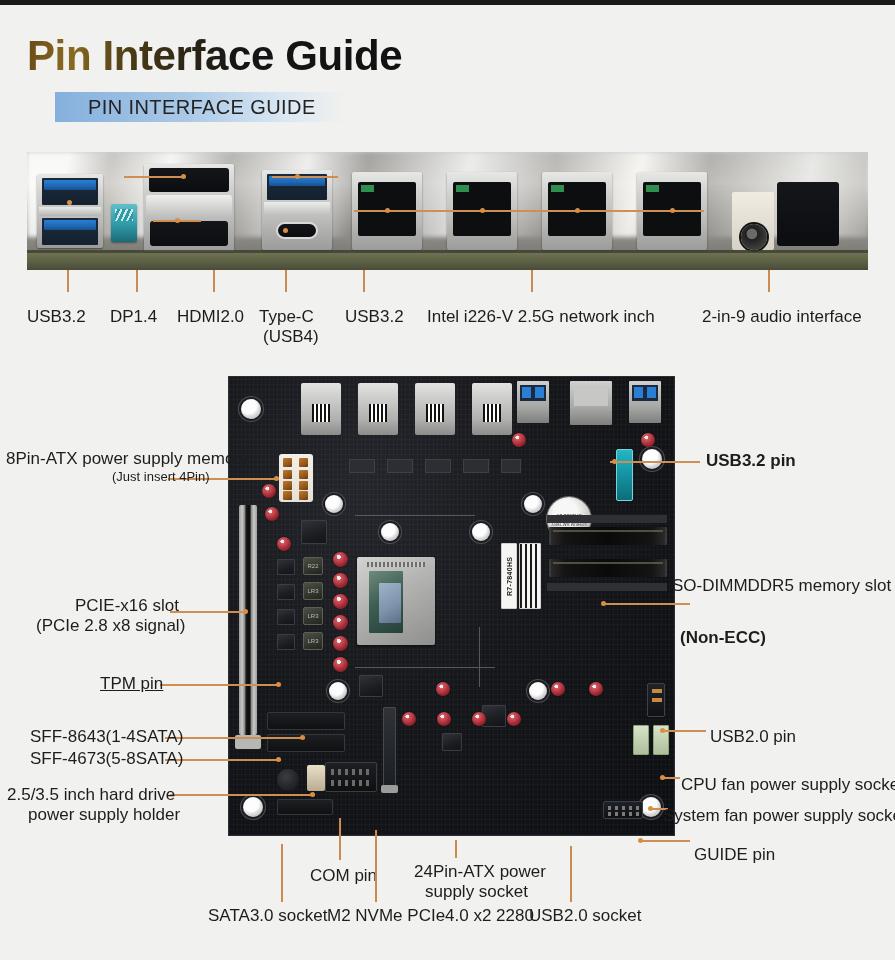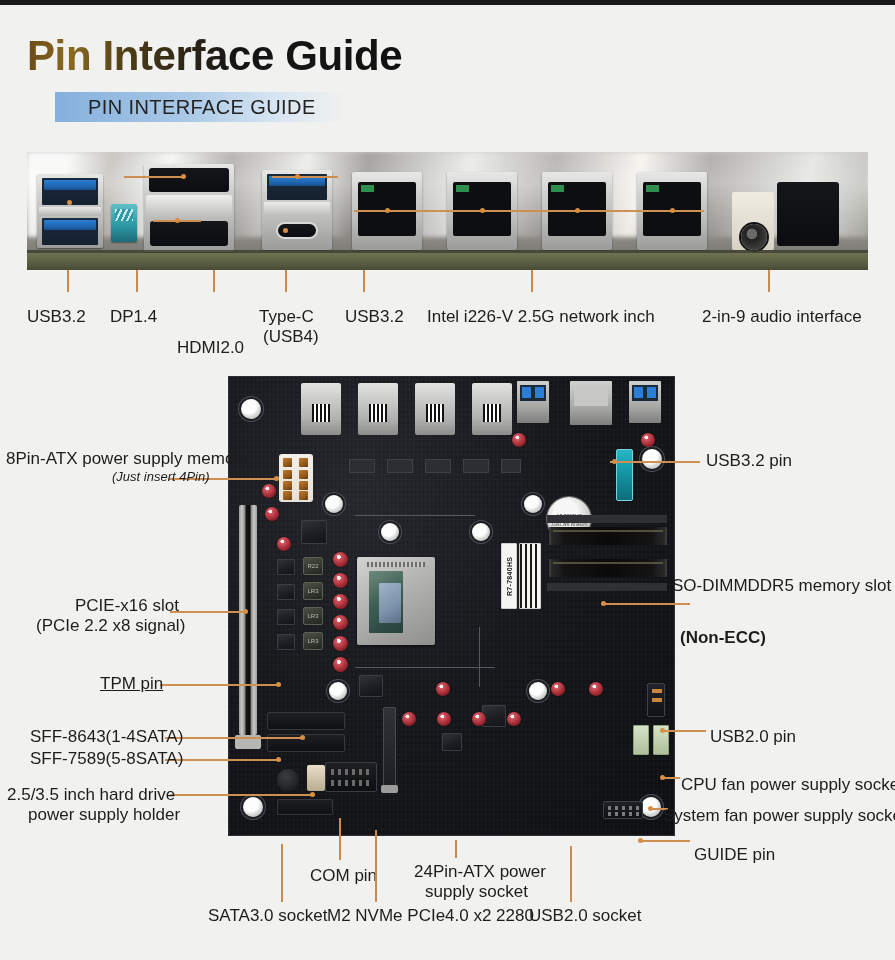--- a/index.html
+++ b/index.html
@@ -208,21 +208,21 @@
 <div class="lead-v" style="left:67px;top:270px;height:22px;"></div>
 <div class="lead-v" style="left:136px;top:270px;height:22px;"></div>
 <div class="lead-v" style="left:213px;top:270px;height:22px;"></div>
 <div class="lead-v" style="left:285px;top:270px;height:22px;"></div>
 <div class="lead-v" style="left:363px;top:270px;height:22px;"></div>
 <div class="lead-v" style="left:531px;top:270px;height:22px;"></div>
 <div class="lead-v" style="left:768px;top:270px;height:22px;"></div>
 
 <div class="lbl" style="left:27px;top:307px;">USB3.2</div>
 <div class="lbl" style="left:110px;top:307px;">DP1.4</div>
-<div class="lbl" style="left:177px;top:307px;margin-top:31px;">HDMI2.0</div>
+<div class="lbl" style="left:177px;top:307px;">HDMI2.0</div>
 <div class="lbl" style="left:259px;top:307px;">Type-C</div>
 <div class="lbl" style="left:263px;top:327px;">(USB4)</div>
 <div class="lbl" style="left:345px;top:307px;">USB3.2</div>
 <div class="lbl" style="left:427px;top:307px;">Intel i226-V 2.5G network inch</div>
 <div class="lbl" style="left:702px;top:307px;">2-in-9 audio interface</div>
 
 <div class="mb">
   <div class="mb-noise"></div>
 
   <div class="c lanport" style="left:72px;top:6px;width:40px;height:52px;">
@@ -369,47 +369,47 @@
   </div>
 
   <div class="c" style="left:126px;top:138px;width:120px;height:1px;background:#55585e;"></div>
   <div class="c" style="left:126px;top:290px;width:140px;height:1px;background:#55585e;"></div>
   <div class="c" style="left:250px;top:250px;width:1px;height:60px;background:#55585e;"></div>
 </div>
 
 <div class="lead-h" style="left:168px;top:478px;width:110px;"></div>
 <div class="dot" style="left:274px;top:476px;"></div>
 <div class="lbl" style="left:6px;top:449px;">8Pin-ATX power supply memory</div>
-<div class="lbl small" style="left:112px;top:469px;font-style:italic;">(Just insert 4Pin)</div>
+<div class="lbl small" style="left:112px;top:469px;">(Just insert 4Pin)</div>
 
 <div class="lead-h" style="left:170px;top:611px;width:77px;"></div>
 <div class="dot" style="left:243px;top:609px;"></div>
 <div class="lbl" style="left:75px;top:596px;">PCIE-x16 slot</div>
-<div class="lbl" style="left:36px;top:616px;">(PCIe 2.2 x8 signal)</div>
+<div class="lbl" style="left:36px;top:616px;">(PCIe 2.8 x8 signal)</div>
 
 <div class="lead-h" style="left:160px;top:684px;width:120px;"></div>
 <div class="dot" style="left:276px;top:682px;"></div>
 <div class="lbl" style="left:100px;top:674px;text-decoration:underline;">TPM pin</div>
 
 <div class="lead-h" style="left:165px;top:737px;width:140px;"></div>
 <div class="dot" style="left:300px;top:735px;"></div>
 <div class="lbl" style="left:30px;top:727px;">SFF-8643(1-4SATA)</div>
 
 <div class="lead-h" style="left:165px;top:759px;width:116px;"></div>
 <div class="dot" style="left:276px;top:757px;"></div>
-<div class="lbl" style="left:30px;top:749px;">SFF-7589(5-8SATA)</div>
+<div class="lbl" style="left:30px;top:749px;">SFF-4673(5-8SATA)</div>
 
 <div class="lead-h" style="left:170px;top:794px;width:145px;"></div>
 <div class="dot" style="left:310px;top:792px;"></div>
 <div class="lbl" style="left:7px;top:785px;">2.5/3.5 inch hard drive</div>
 <div class="lbl" style="left:28px;top:805px;">power supply holder</div>
 
 <div class="lead-h" style="left:610px;top:461px;width:90px;"></div>
 <div class="dot" style="left:612px;top:459px;"></div>
-<div class="lbl" style="left:706px;top:451px;">USB3.2 pin</div>
+<div class="lbl" style="left:706px;top:451px;font-weight:bold;">USB3.2 pin</div>
 
 <div class="lead-h" style="left:604px;top:603px;width:86px;"></div>
 <div class="dot" style="left:601px;top:601px;"></div>
 <div class="lbl" style="left:672px;top:576px;">SO-DIMMDDR5 memory slot</div>
 <div class="lbl bold" style="left:680px;top:628px;">(Non-ECC)</div>
 
 <div class="lead-h" style="left:662px;top:730px;width:44px;"></div>
 <div class="dot" style="left:660px;top:728px;"></div>
 <div class="lbl" style="left:710px;top:727px;">USB2.0 pin</div>
 

